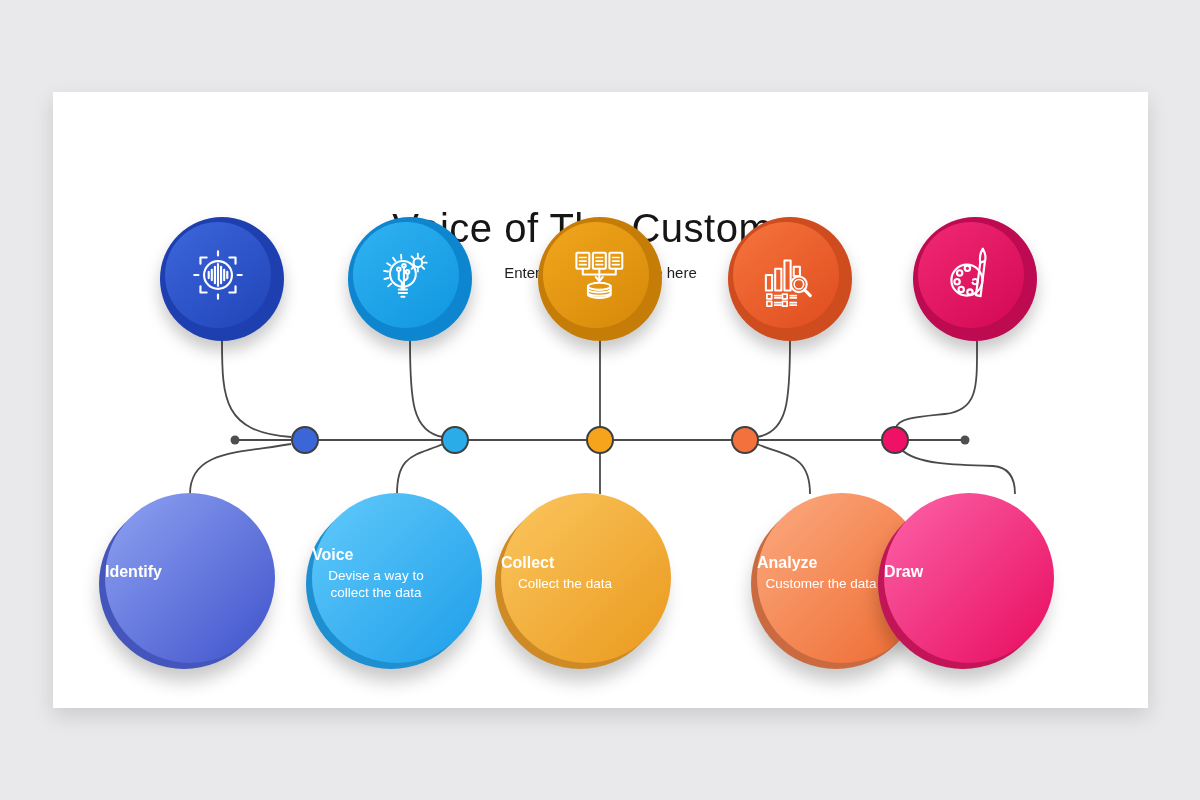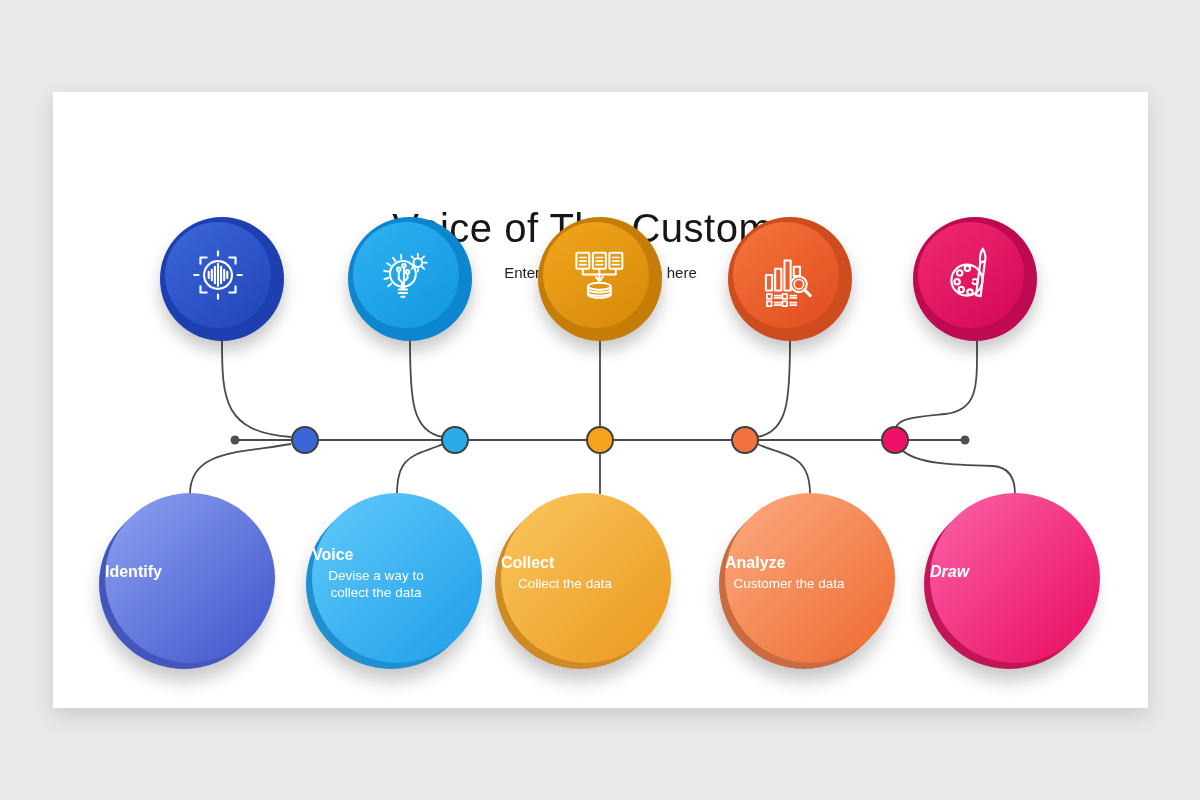--- a/index.html
+++ b/index.html
@@ -54,22 +54,22 @@
     display:flex;flex-direction:column;align-items:flex-start;justify-content:center;
     padding-bottom:10px;box-sizing:border-box;
   }
   .bc-title{font-size:16px;font-weight:bold;color:#ffffff;margin:0 0 3px 0;text-align:center;}
   .bc-desc{font-size:13.5px;color:#ffffff;margin:0;text-align:center;width:128px;line-height:1.26;}
   
   .tc.s0{left:160px;top:217px;} .tc.s1{left:348px;top:217px;}
   .tc.s2{left:538px;top:217px;} .tc.s3{left:728px;top:217px;}
   .tc.s4{left:913px;top:217px;}
   .bc.s0{left:105px;top:493px;} .bc.s1{left:312px;top:493px;}
-  .bc.s2{left:501px;top:493px;} .bc.s3{left:725px;top:493px;}
-  .bc.s4{left:930px;top:493px;font-style:italic;}
+  .bc.s2{left:501px;top:493px;} .bc.s3{left:757px;top:493px;}
+  .bc.s4{left:884px;top:493px;}
 </style>
 </head>
 <body>
 
 <div class="stage">
   <div class="slide">
     <h1 class="title">Voice of The Customer</h1>
     <p class="subtitle">Enter your sub headline here</p>
   </div>
 

